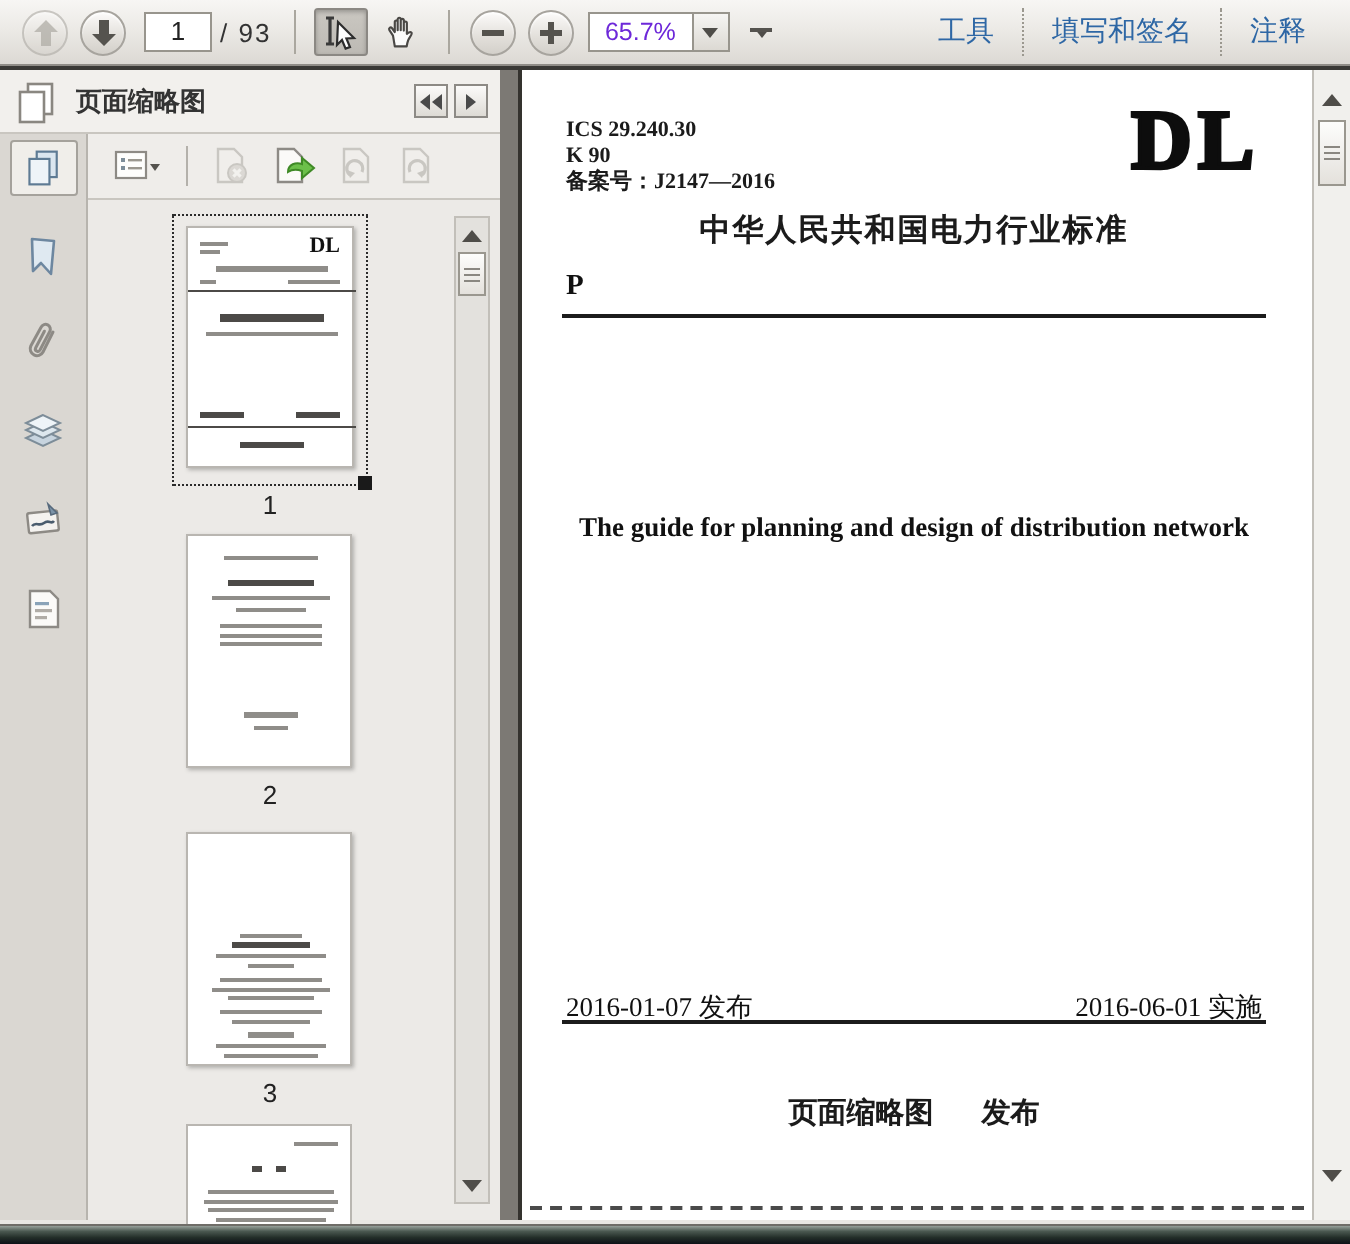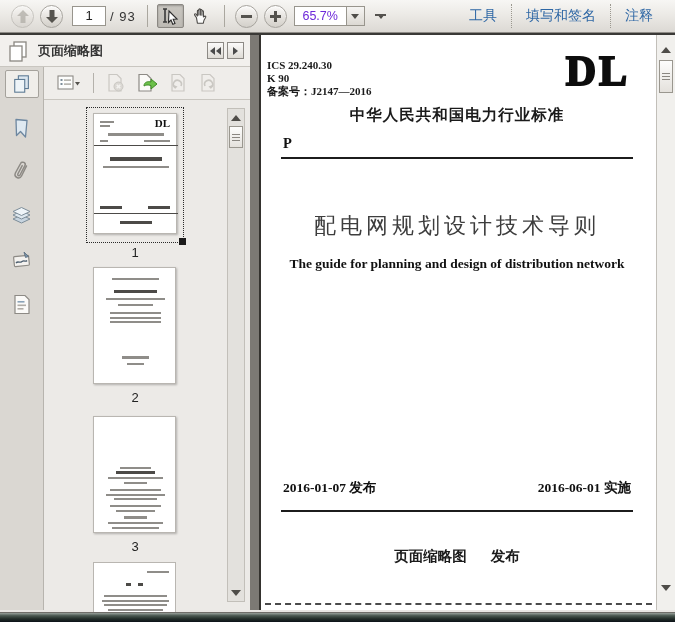--- a/index.html
+++ b/index.html
@@ -99,31 +99,31 @@
     border:1px solid #9a978f; display:flex; flex-direction:column; gap:2px; align-items:center; justify-content:center;
   }
   .grip { width:8px; height:1px; background:#8a8781; }
 
   
   .splitter { width:11px; background:#7c7974; border-right:2px solid #34322e; }
 
   
   .docview { flex:1; position:relative; background:#fff; overflow:hidden; font-family:"Liberation Serif",serif; }
   .doc-abs { position:absolute; }
-  .ics-block { left:6px; top:24px; font-size:11px; font-weight:bold; color:#1b1b1b; line-height:13px; }
+  .ics-block { left:22px; top:24px; font-size:11px; font-weight:bold; color:#1b1b1b; line-height:13px; }
   .dl-logo {
     right:26px; top:16px; font-size:42px; font-weight:bold; color:#0d0d0d;
     letter-spacing:3px; line-height:40px; -webkit-text-stroke:2px #0d0d0d;
   }
   .std-header { left:22px; width:348px; top:70px; text-align:center; font-size:15.5px; font-weight:bold; color:#1b1b1b; letter-spacing:1px; }
   .class-row { left:22px; width:348px; top:100px; display:flex; justify-content:space-between; font-size:14.5px; font-weight:bold; color:#111; }
   .rule { left:20px; width:352px; border-top:2px solid #1c1c1c; }
   .doc-title { left:22px; width:348px; top:176px; text-align:center; font-size:22px; color:#3d3d3d; letter-spacing:4px; }
   .doc-subtitle { left:22px; width:348px; top:221px; text-align:center; font-size:13.5px; font-weight:bold; color:#111; }
-  .dates-row { left:22px; width:348px; top:444px; display:flex; justify-content:space-between; font-size:13.5px; font-weight:bold; color:#111; }
+  .dates-row { left:22px; width:348px; top:460px; display:flex; justify-content:space-between; font-size:13.5px; font-weight:normal; color:#111; }
   .publisher-row { left:22px; width:348px; top:512px; text-align:center; font-size:14.5px; font-weight:bold; color:#1b1b1b; }
   .publisher-row .gap { display:inline-block; width:24px; }
   .page-dash { left:4px; right:4px; top:568px; border-top:2px dashed #4a4a4a; }
 
   
   .docscroll { width:19px; background:#f1f0ed; border-left:1px solid #c2bfb9; position:relative; }
   .docscroll .scroll-arrow { left:2px; }
   .docscroll .scroll-thumb { left:2px; }
 
   
@@ -385,21 +385,20 @@
       <div>ICS 29.240.30</div>
       <div>K 90</div>
       <div>备案号：J2147—2016</div>
     </div>
     <div class="doc-abs dl-logo">DL</div>
     <div class="doc-abs std-header">中华人民共和国电力行业标准</div>
     <div class="doc-abs class-row">
       <span>P</span>
     </div>
     <div class="doc-abs rule" style="top:122px;"></div>
-    <div class="doc-abs doc-title">配电网规划设计技术导则</div>
     <div class="doc-abs doc-subtitle">The guide for planning and design of distribution network</div>
     <div class="doc-abs dates-row">
       <span>2016-01-07  发布</span>
       <span>2016-06-01  实施</span>
     </div>
     <div class="doc-abs rule" style="top:475px;"></div>
     <div class="doc-abs publisher-row">
       <span>页面缩略图</span><span class="gap"></span><span>发布</span>
     </div>
     <div class="doc-abs page-dash"></div>

